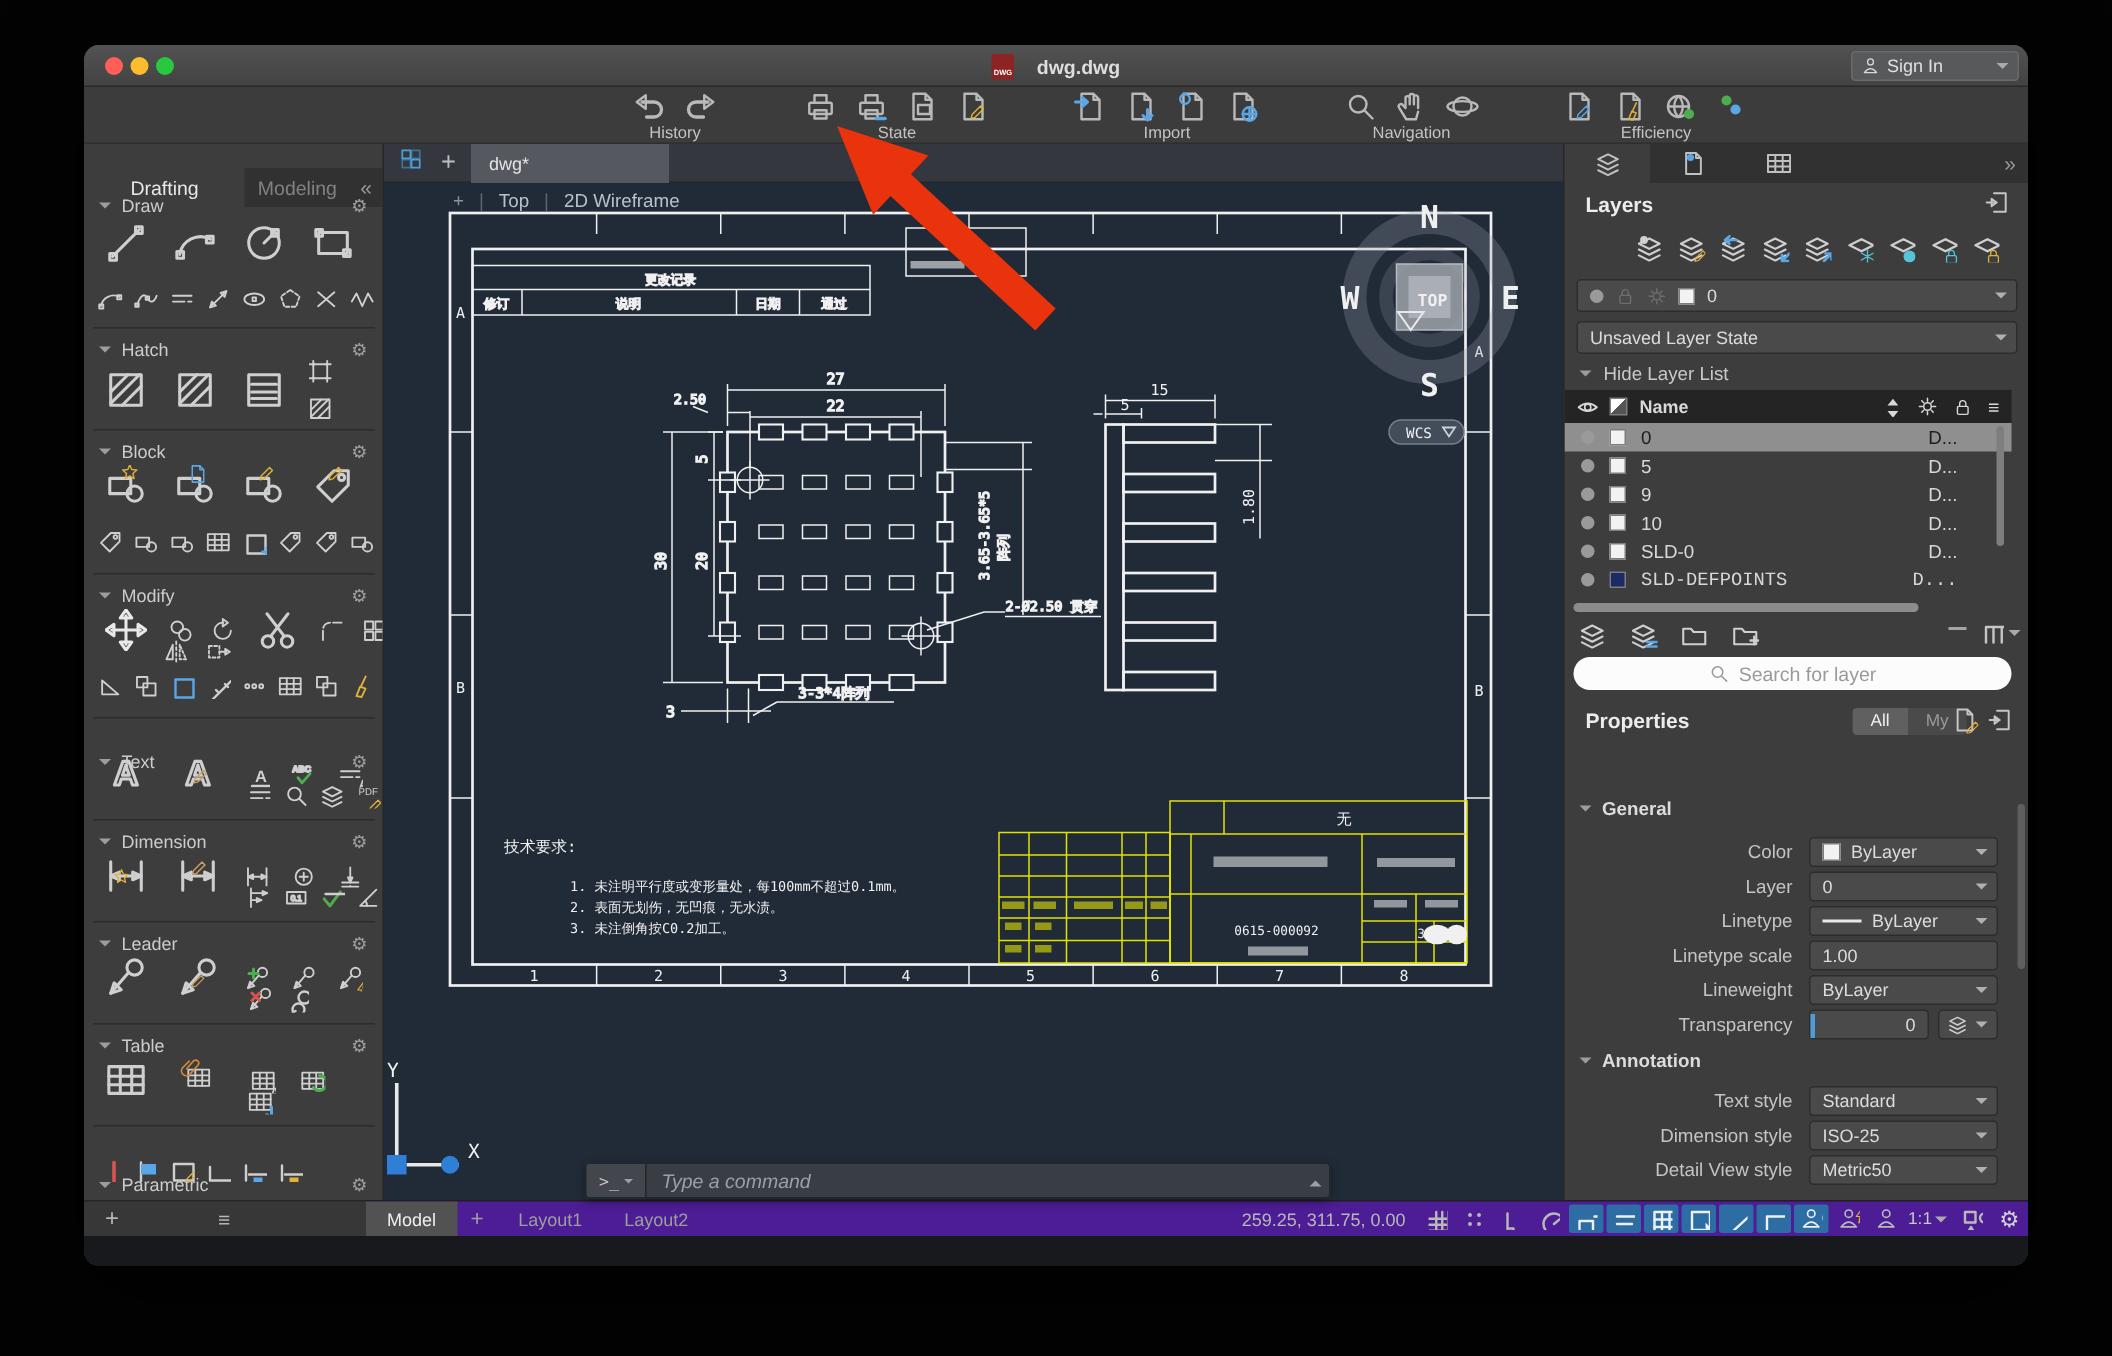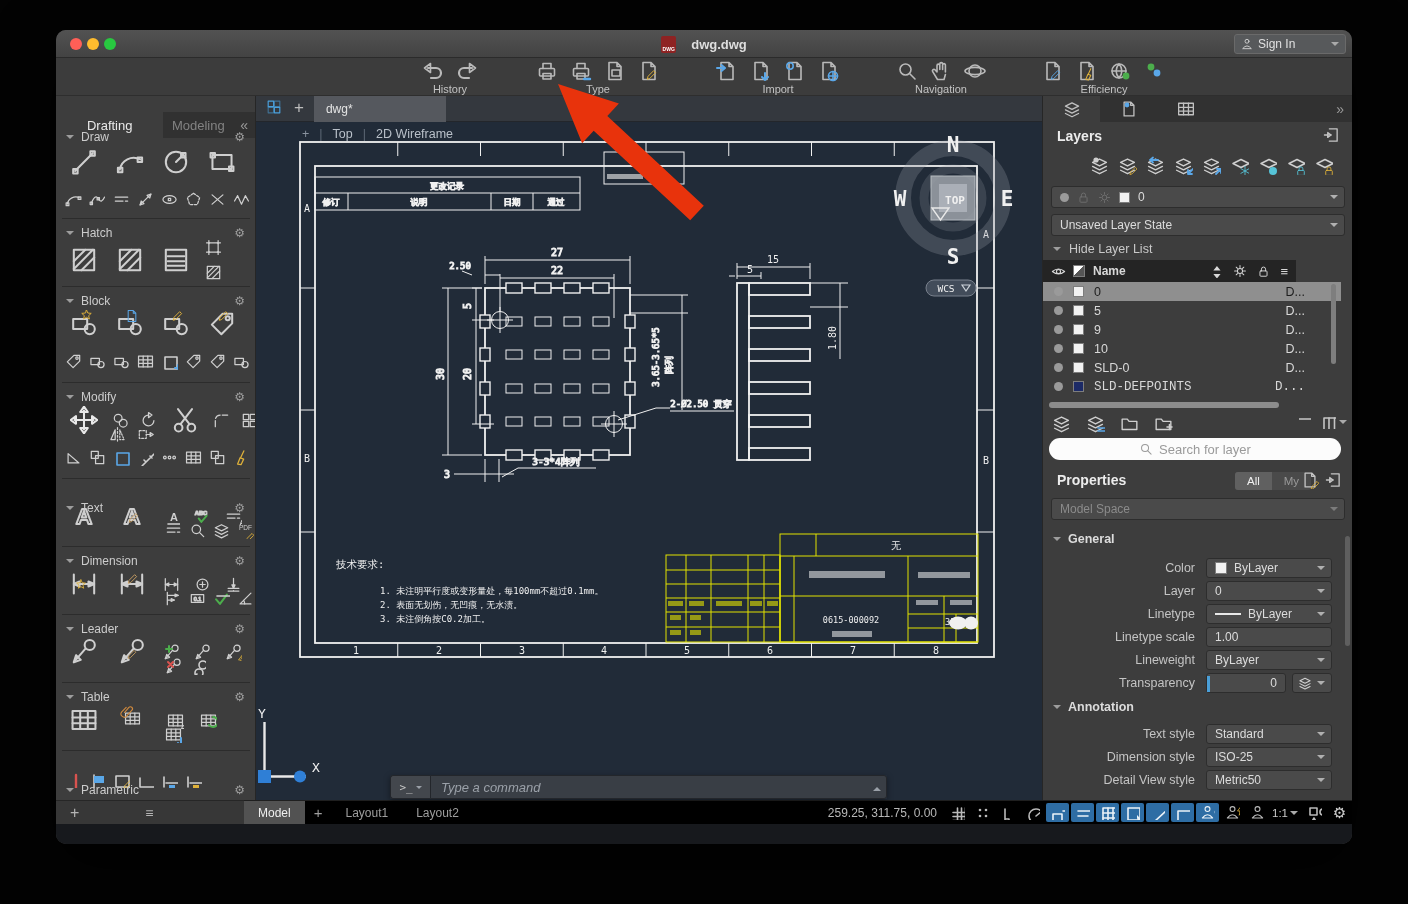--- a/index.html
+++ b/index.html
@@ -56,21 +56,21 @@
   
   .cmdbar{position:absolute;left:334px;top:745px;width:497px;height:24px;display:flex;z-index:20;
           box-shadow:0 2px 6px rgba(0,0,0,.4);}
   .cmdprompt{width:40px;background:#43474d;border:1px solid #23262b;border-right:none;border-radius:3px 0 0 3px;
              color:#c7c7c7;font-size:11px;display:flex;align-items:center;justify-content:center;gap:3px;font-family:"DejaVu Sans Mono",monospace;}
   .cmdinput{flex:1;background:#393e45;border:1px solid #23262b;border-radius:0 3px 3px 0;color:#dcdcdc;
             font-size:13px;font-style:italic;padding:0 20px 0 10px;outline:none;font-family:"Liberation Sans",sans-serif;}
   .cmdinput::placeholder{color:#9aa0a8;}
   .cmdup{position:absolute;right:6px;top:8px;width:0;height:0;border:4px solid transparent;border-bottom-color:#9aa0a8;}
   
-  .statusbar{position:absolute;left:188px;top:770px;width:1108px;height:24px;background:#000000;border-top:1px solid #1f1f1f;
+  .statusbar{position:absolute;left:188px;top:770px;width:1108px;height:24px;background:#4c1d95;border-top:1px solid #1f1f1f;
              display:flex;align-items:center;}
   .sbl-bottom{position:absolute;left:0;top:770px;width:188px;height:24px;background:#373737;border-top:1px solid #262626;
               display:flex;align-items:center;color:#b5b5b5;}
   .mtab{height:24px;display:flex;align-items:center;justify-content:center;font-size:12px;color:#9e9e9e;padding:0 14px;}
   .mtab.active{background:#525252;color:#efefef;}
   .stico{width:23px;height:19px;display:flex;align-items:center;justify-content:center;color:#b9b9b9;border-radius:2px;margin:0 1px;flex:none;}
   .stico svg{width:15px;height:15px;}
   .stico.on{background:#2e6da4;color:#eaf2f8;}
   .bstrip{position:absolute;left:0;top:794px;width:100%;height:20px;background:#17191d;}
   
@@ -408,21 +408,21 @@
               </svg></span>
         <span class="tbico"><svg class="t">
                 <use href="#sy-page"></use>
                 <rect x="9" y="10" width="8" height="6"></rect>
               </svg></span>
         <span class="tbico"><svg class="t">
                 <use href="#sy-page"></use>
                 <use href="#sy-pencil" x="8" y="8" width="13" height="13" style="color:#e0b23a"></use>
               </svg></span>
       </div>
-      <div class="lbl">Type</div>
+      <div class="lbl">State</div>
     </div>
     <div class="tgroup" style="left:652px;width:140px;">
       <div class="icons">
         <span class="tbico"><svg class="t">
                 <use href="#sy-page"></use>
                 <path class="bl" d="M2 8 h8 M10 8 l-3.5 -3 M10 8 l-3.5 3" stroke-width="2"></path>
               </svg></span>
         <span class="tbico"><svg class="t">
                 <use href="#sy-page"></use>
                 <path class="bl" d="M16 13 v7 M16 20 l-3 -3 M16 20 l3 -3" stroke-width="2"></path>
@@ -1490,21 +1490,21 @@
     <div class="dd" style="left:8px;top:118px;width:294px;height:22px;">
       <span>Unsaved Layer State</span>
       <span class="car"></span>
     </div>
 
     <div class="abs" style="left:10px;top:146px;display:flex;align-items:center;gap:8px;color:#c9c9c9;font-size:12.5px;">
       <span style="width:0;height:0;border:4px solid transparent;border-top-color:#9d9d9d;margin-top:4px;"></span>
       <span>Hide Layer List</span>
     </div>
 
-    <div class="abs" style="left:0;top:164px;width:253px;height:22px;background:#242424;display:flex;align-items:center;color:#d8d8d8;">
+    <div class="abs" style="left:0;top:164px;width:298px;height:22px;background:#242424;display:flex;align-items:center;color:#d8d8d8;">
       <span style="width:30px;display:flex;justify-content:center;">
             <svg class="t" style="width:15px;height:15px;">
               <use href="#sy-eye"></use>
             </svg>
           </span>
       <span class="sw" style="width:12px;height:12px;background:linear-gradient(135deg,#fff 50%,#555 50%);"></span>
       <span style="margin-left:8px;font-size:12px;font-weight:bold;">Name</span>
       <span style="margin-left:auto;display:flex;align-items:center;gap:10px;padding-right:8px;">
         <svg class="t" style="width:11px;height:13px;">
               <path class="fl" d="M5.5 1 l4 5 h-8 Z M5.5 15 l4 -5 h-8 Z" transform="scale(.9)"></path>
@@ -1609,24 +1609,20 @@
           </div>
     </div>
     <span class="abs" style="left:258px;top:375px;color:#c5c5c5;"><svg class="t" style="width:18px;height:18px;">
             <use href="#sy-page"></use>
             <use href="#sy-pencil" x="8" y="8" width="12" height="12" style="color:#e0b23a"></use>
           </svg></span>
     <span class="abs" style="right:10px;top:375px;color:#c5c5c5;"><svg class="t" style="width:18px;height:18px;">
             <use href="#sy-door"></use>
           </svg></span>
 
-    <div class="dd" style="left:8px;top:402px;width:294px;height:22px;color:#8b8b8b;">
-      <span>Model Space</span>
-      <span class="car" style="border-top-color:#7c7c7c;"></span>
-    </div>
 
     <div class="sechead" style="left:10px;top:436px;">
       <span class="tri"></span>
       <span>General</span>
     </div>
 
     <div class="plabel" style="left:4px;top:465px;">Color</div>
     <div class="dd" style="left:163px;top:462px;width:126px;height:20px;gap:7px;">
       <span class="sw" style="width:12px;height:12px;"></span>
       <span>ByLayer</span>

